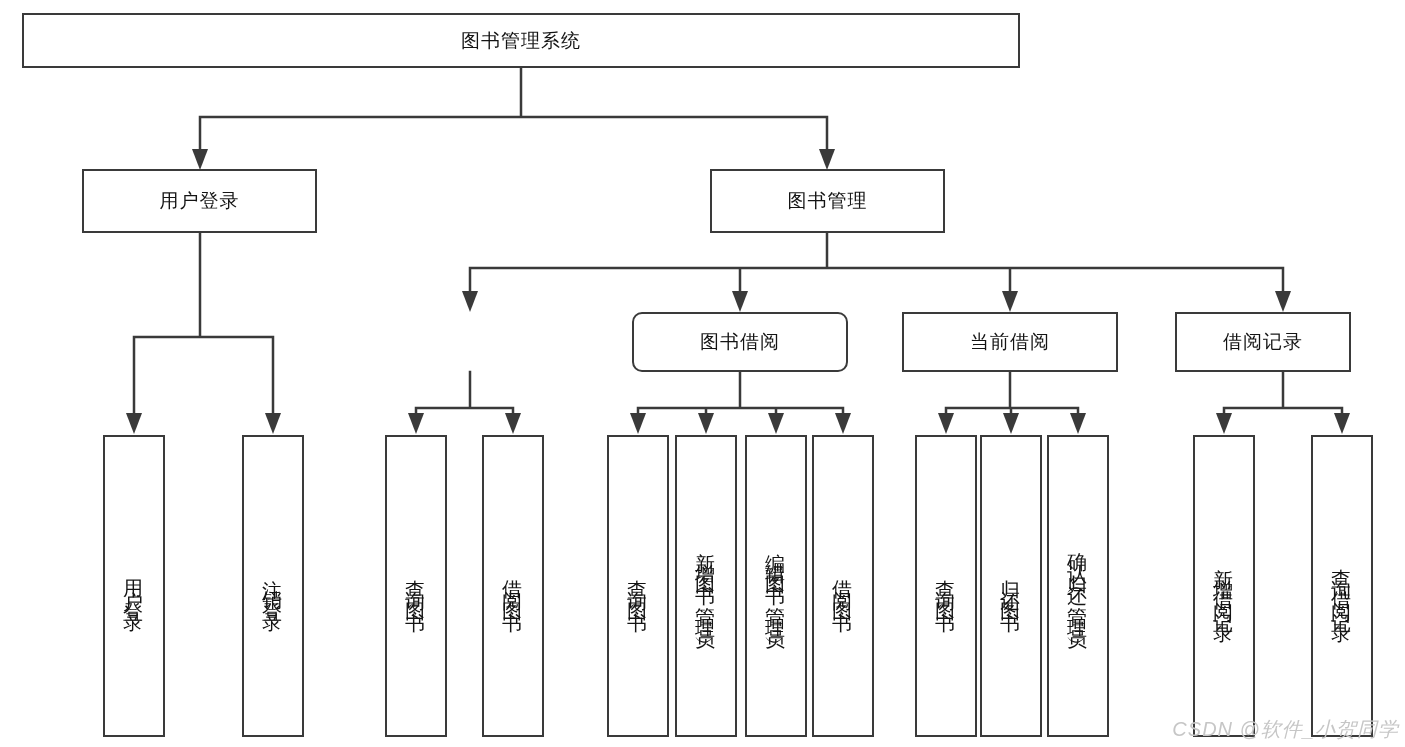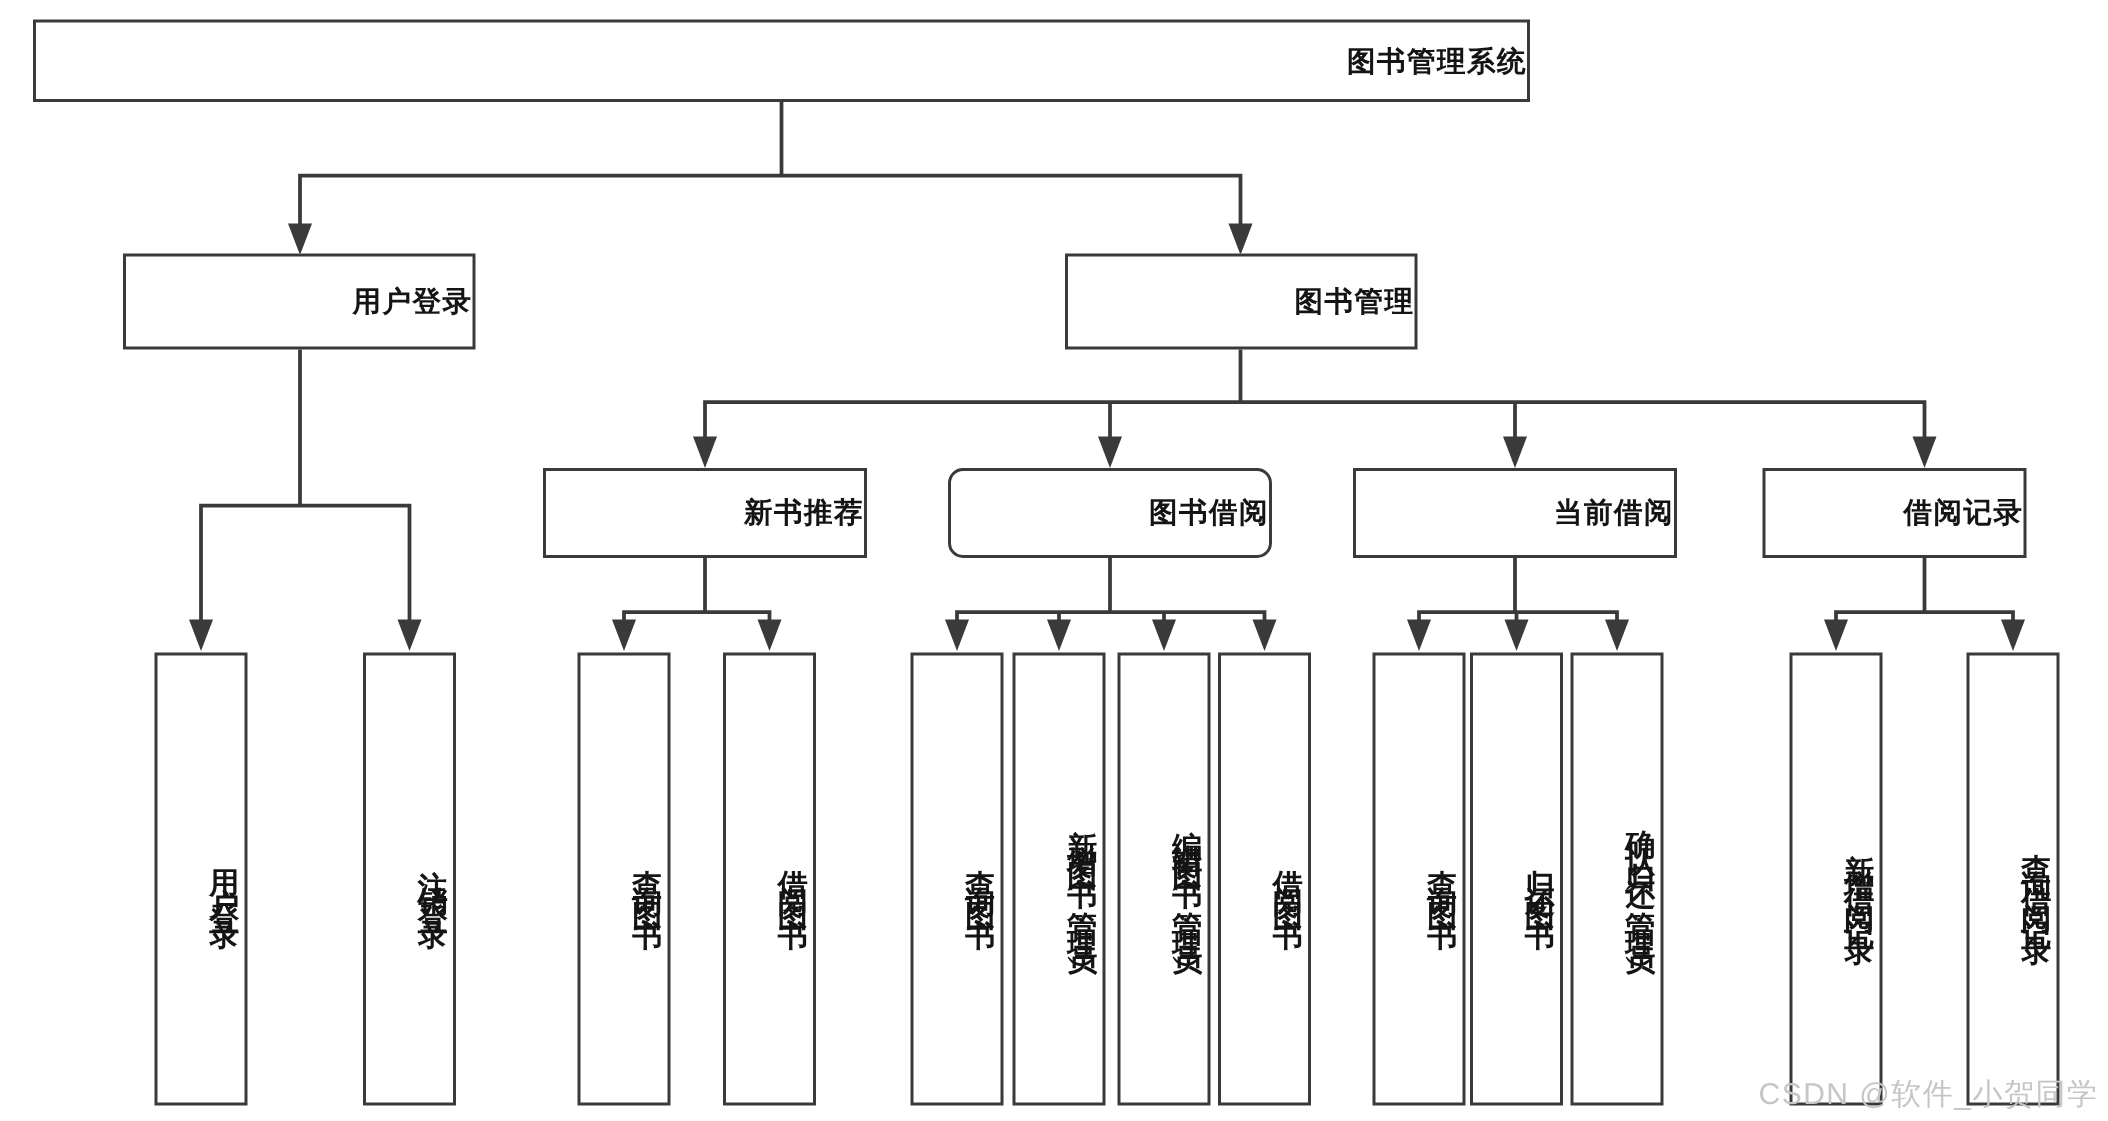--- a/index.html
+++ b/index.html
@@ -21,23 +21,22 @@
     top: 0;
     z-index: 1;
   }
   .box {
     position: absolute;
     box-sizing: border-box;
     background: #ffffff;
     border: 2.5px solid #3a3a3a;
     display: flex;
     align-items: center;
-    justify-content: flex-end;
+    justify-content: center;
     z-index: 2;
-    font-weight: bold;
   }
   .box .label {
     font-size: 19px;
     color: #141414;
     letter-spacing: 1px;
     white-space: nowrap;
   }
   .box.v .label {
     writing-mode: vertical-rl;
     text-orientation: mixed;
@@ -46,20 +45,21 @@
     white-space: normal;
   }
   #watermark {
     position: absolute;
     right: 6px;
     bottom: 4px;
     font-size: 20px;
     color: #c6c6c6;
     letter-spacing: 1px;
     z-index: 3;
+    font-style: italic;
   }
 </style>
 </head>
 <body>
 
 <div id="stage">
 
   <svg id="wires" width="1405" height="747" viewBox="0 0 1405 747">
     <path fill="none" stroke="#3a3a3a" stroke-width="2.5" stroke-linecap="square" d="
       M521 68 V117 M200 117 H827 M200 117 V156 M827 117 V156
@@ -96,23 +96,20 @@
     <span class="label">图书管理系统</span>
   </div>
 
   <div class="box" style="left:82px; top:169px; width:235px; height:64px;">
     <span class="label">用户登录</span>
   </div>
   <div class="box" style="left:710px; top:169px; width:235px; height:64px;">
     <span class="label">图书管理</span>
   </div>
 
-  <div class="box" style="left:362px; top:312px; width:216px; height:60px;">
-    <span class="label">新书推荐</span>
-  </div>
   <div class="box" style="left:632px; top:312px; width:216px; height:60px;border-radius:10px;">
     <span class="label">图书借阅</span>
   </div>
   <div class="box" style="left:902px; top:312px; width:216px; height:60px;">
     <span class="label">当前借阅</span>
   </div>
   <div class="box" style="left:1175px; top:312px; width:176px; height:60px;">
     <span class="label">借阅记录</span>
   </div>
 

